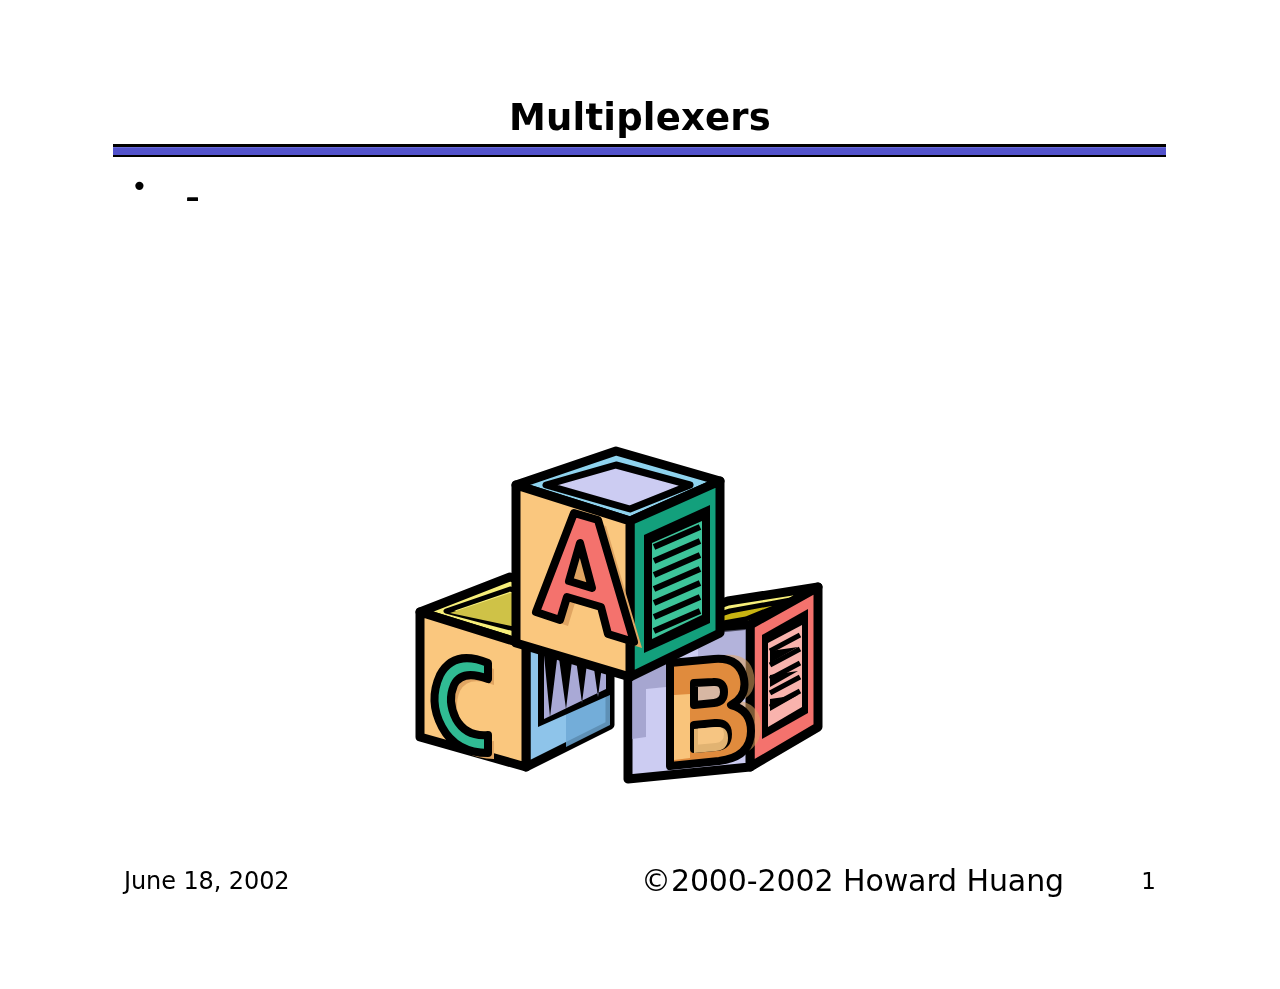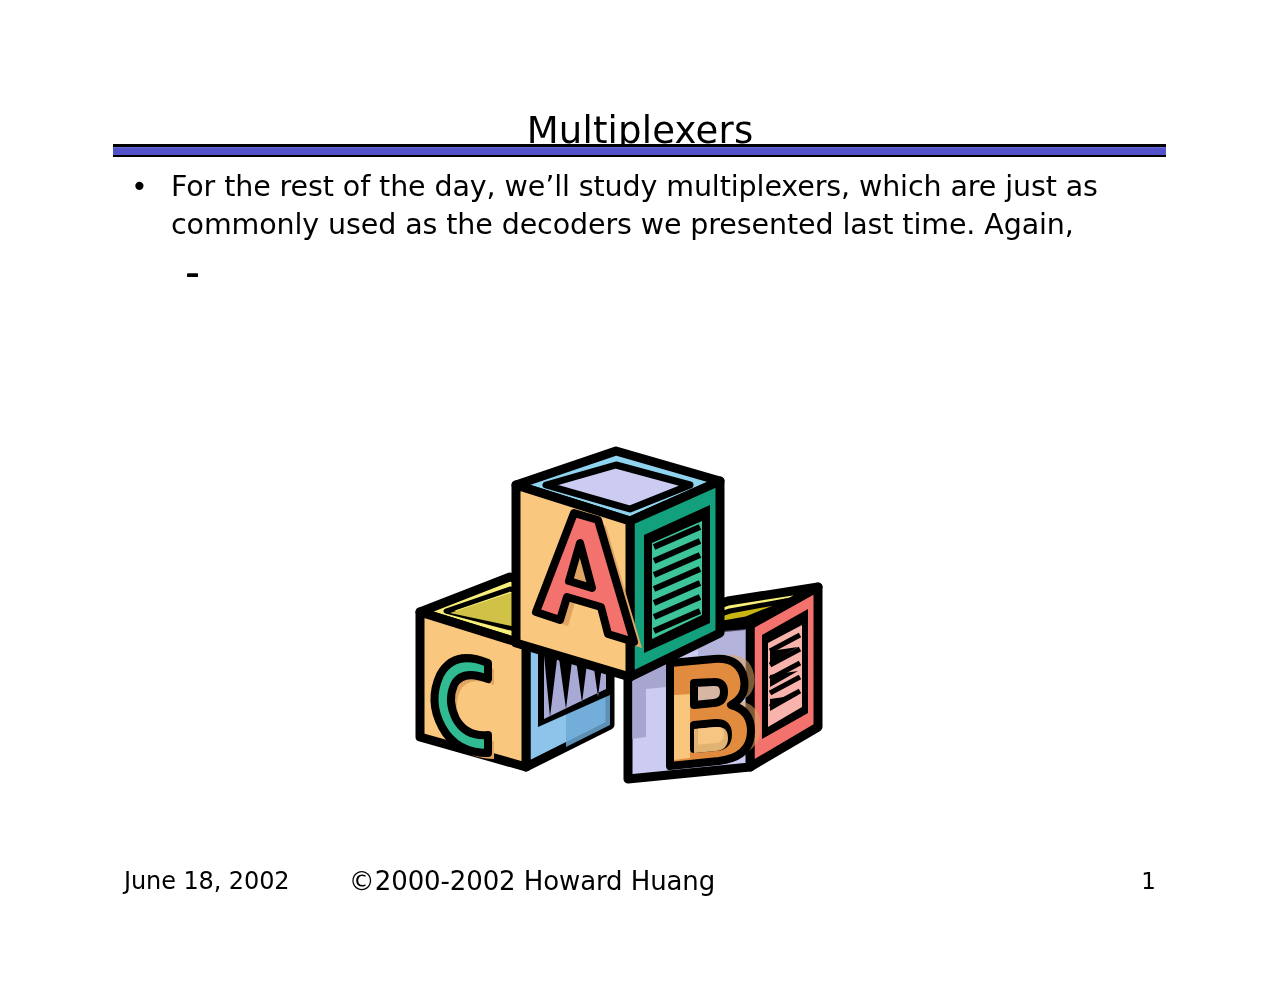--- a/index.html
+++ b/index.html
@@ -13,25 +13,25 @@
     position: relative;
     font-family: "DejaVu Sans", "Liberation Sans", sans-serif;
     color: #000000;
     overflow: hidden;
   }
 
   
   .slide-title {
     position: absolute;
     left: 0;
-    top: 109px;
+    top: 96px;
     width: 1280px;
     text-align: center;
     font-family: "DejaVu Sans", "Liberation Sans", sans-serif;
-    font-weight: normal;
+    font-weight: bold;
     font-size: 37px;
     letter-spacing: 0.2px;
     line-height: 44px;
     color: #000000;
   }
 
   
   .title-rule {
     position: absolute;
     left: 113px;
@@ -107,22 +107,22 @@
     top: 866px;
     font-size: 24px;
     line-height: 30px;
     letter-spacing: -0.1px;
   }
   .footer-credit {
     position: absolute;
     left: 0;
     top: 866px;
     width: 1064px;
-    text-align: center;
-    font-size: 26px;
+    text-align: right;
+    font-size: 30px;
     line-height: 30px;
     letter-spacing: -0.1px;
   }
   .footer-page {
     position: absolute;
     right: 124px;
     top: 866px;
     font-size: 23px;
     line-height: 30px;
   }
@@ -133,21 +133,20 @@
 <div class="slide-title">Multiplexers</div>
 
 <div class="title-rule">
   <div class="title-rule-inner"></div>
 </div>
 
 <div class="body">
 
   <div class="bullet-l1">
     <span class="marker">•</span>
-    <span>For the rest of the day, we’ll study multiplexers, which are just as commonly used as the decoders we presented last time. Again,</span>
   </div>
 
   <div class="bullet-l2 first">
     <span class="marker">–</span>
   </div>
 
   <div class="bullet-l2">
     <span class="marker">–</span>
   </div>
 

